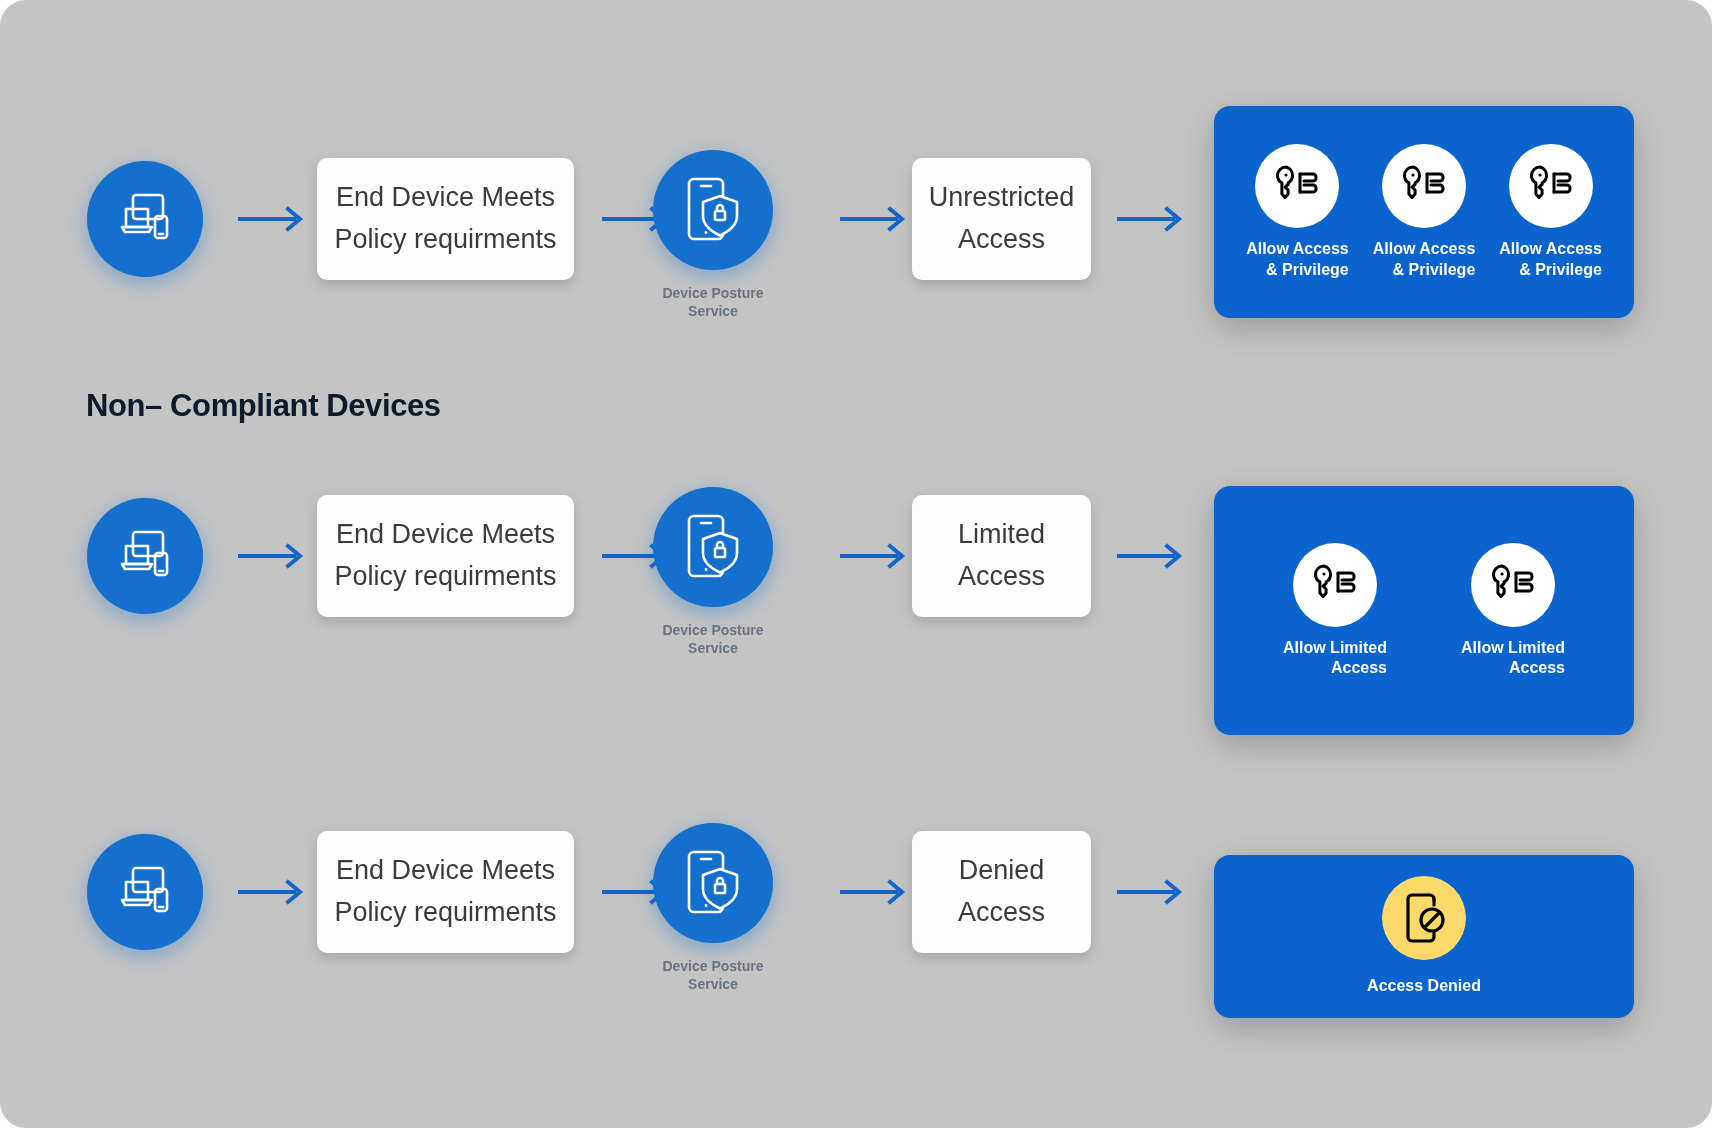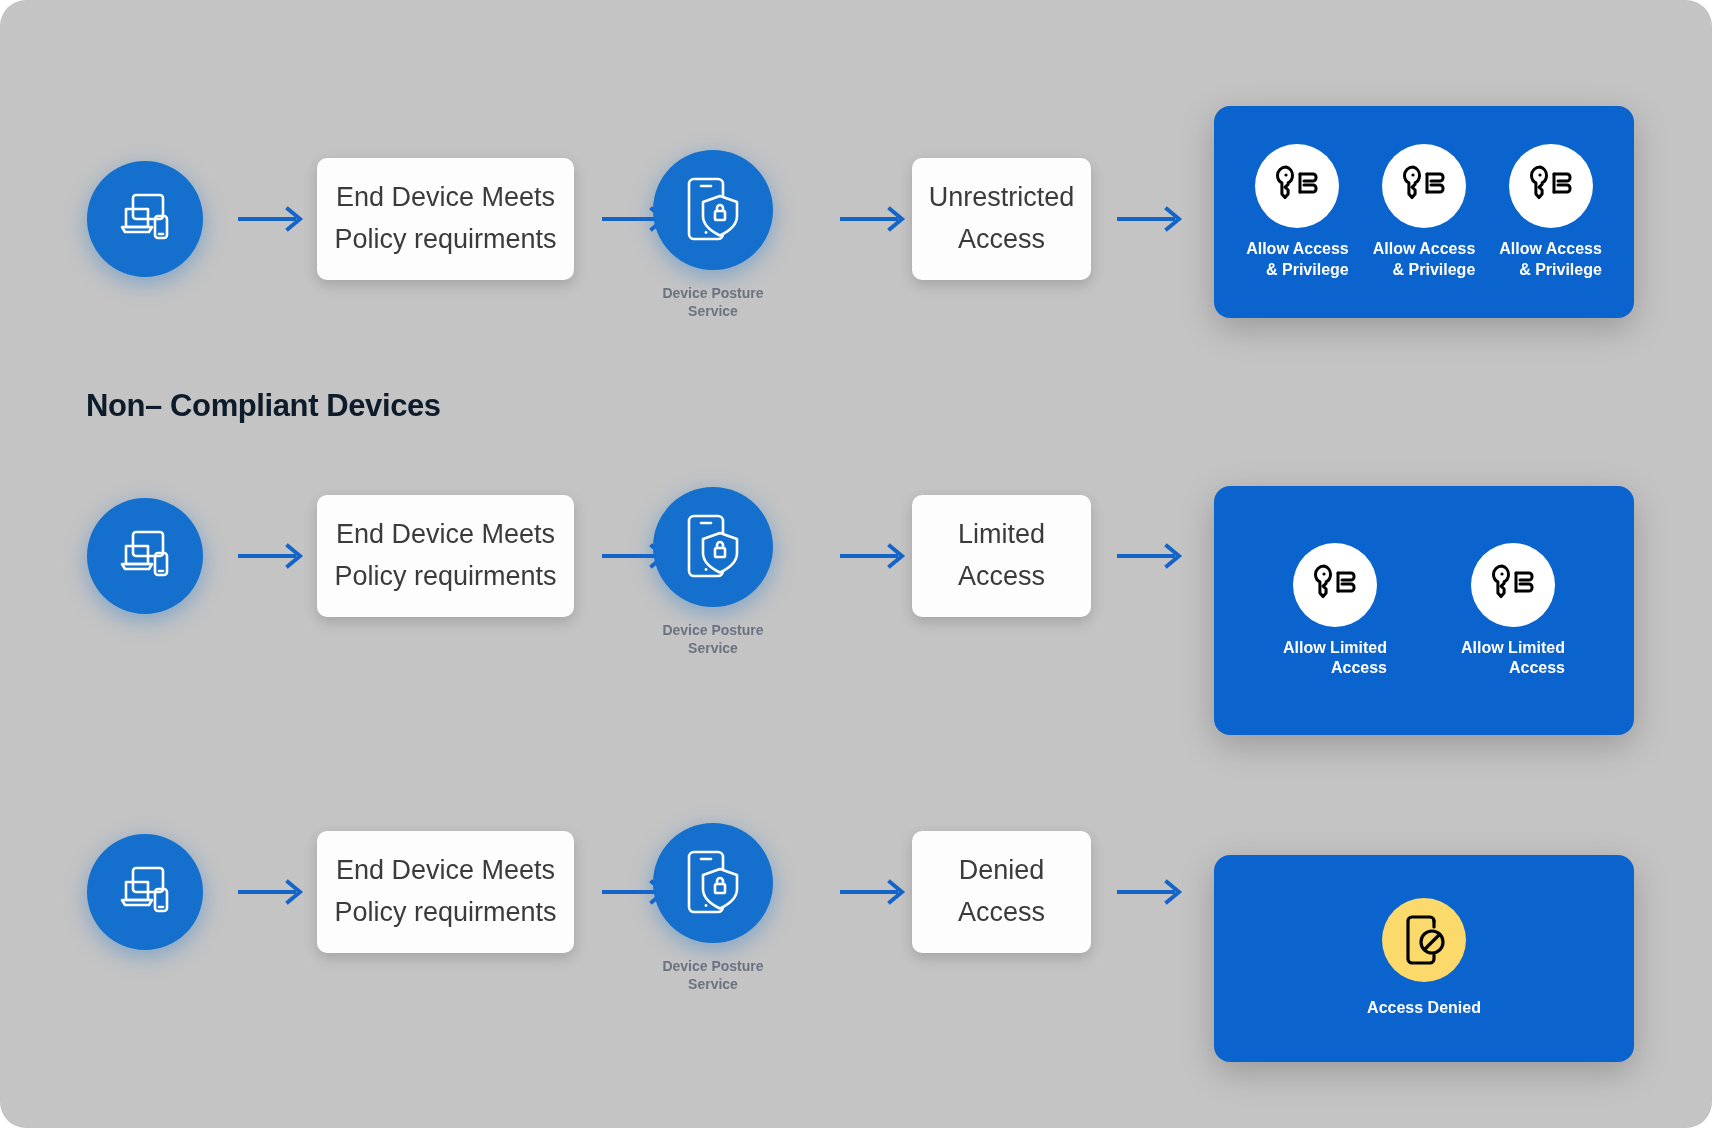--- a/index.html
+++ b/index.html
@@ -151,21 +151,21 @@
     left: 1214px;
     top: 19px;
     width: 420px;
     height: 249px;
     gap: 74px;
   }
   #panel-row-2 {
     left: 1214px;
     top: 52px;
     width: 420px;
-    height: 207px;
+    height: 163px;
   }
 
   .result-item {
     display: flex;
     flex-direction: column;
     align-items: center;
   }
   .result-disc {
     width: 84px;
     height: 84px;

